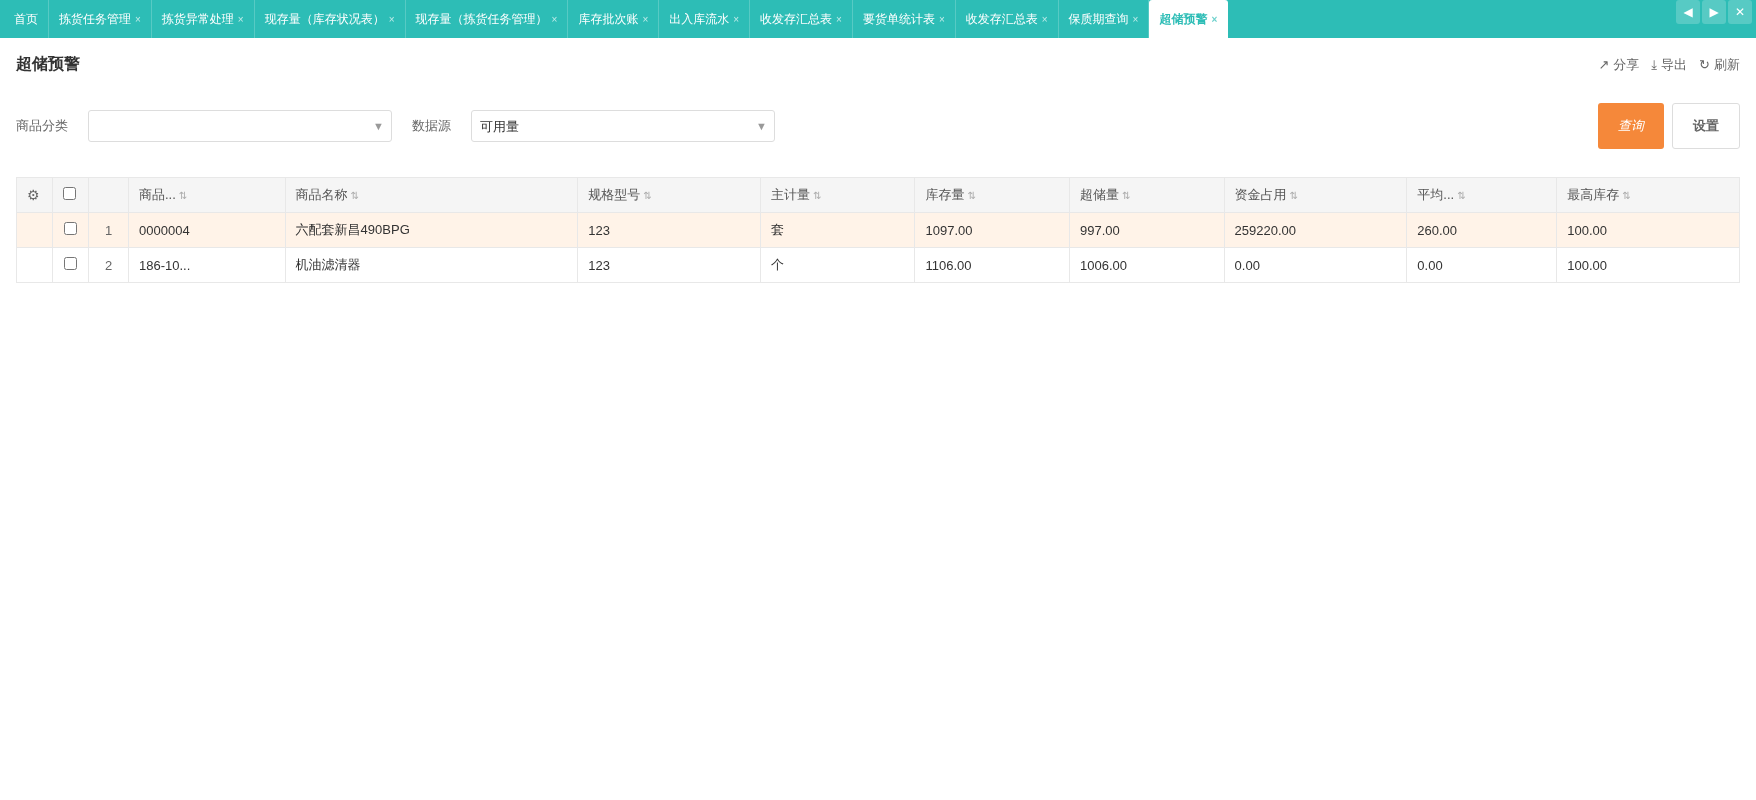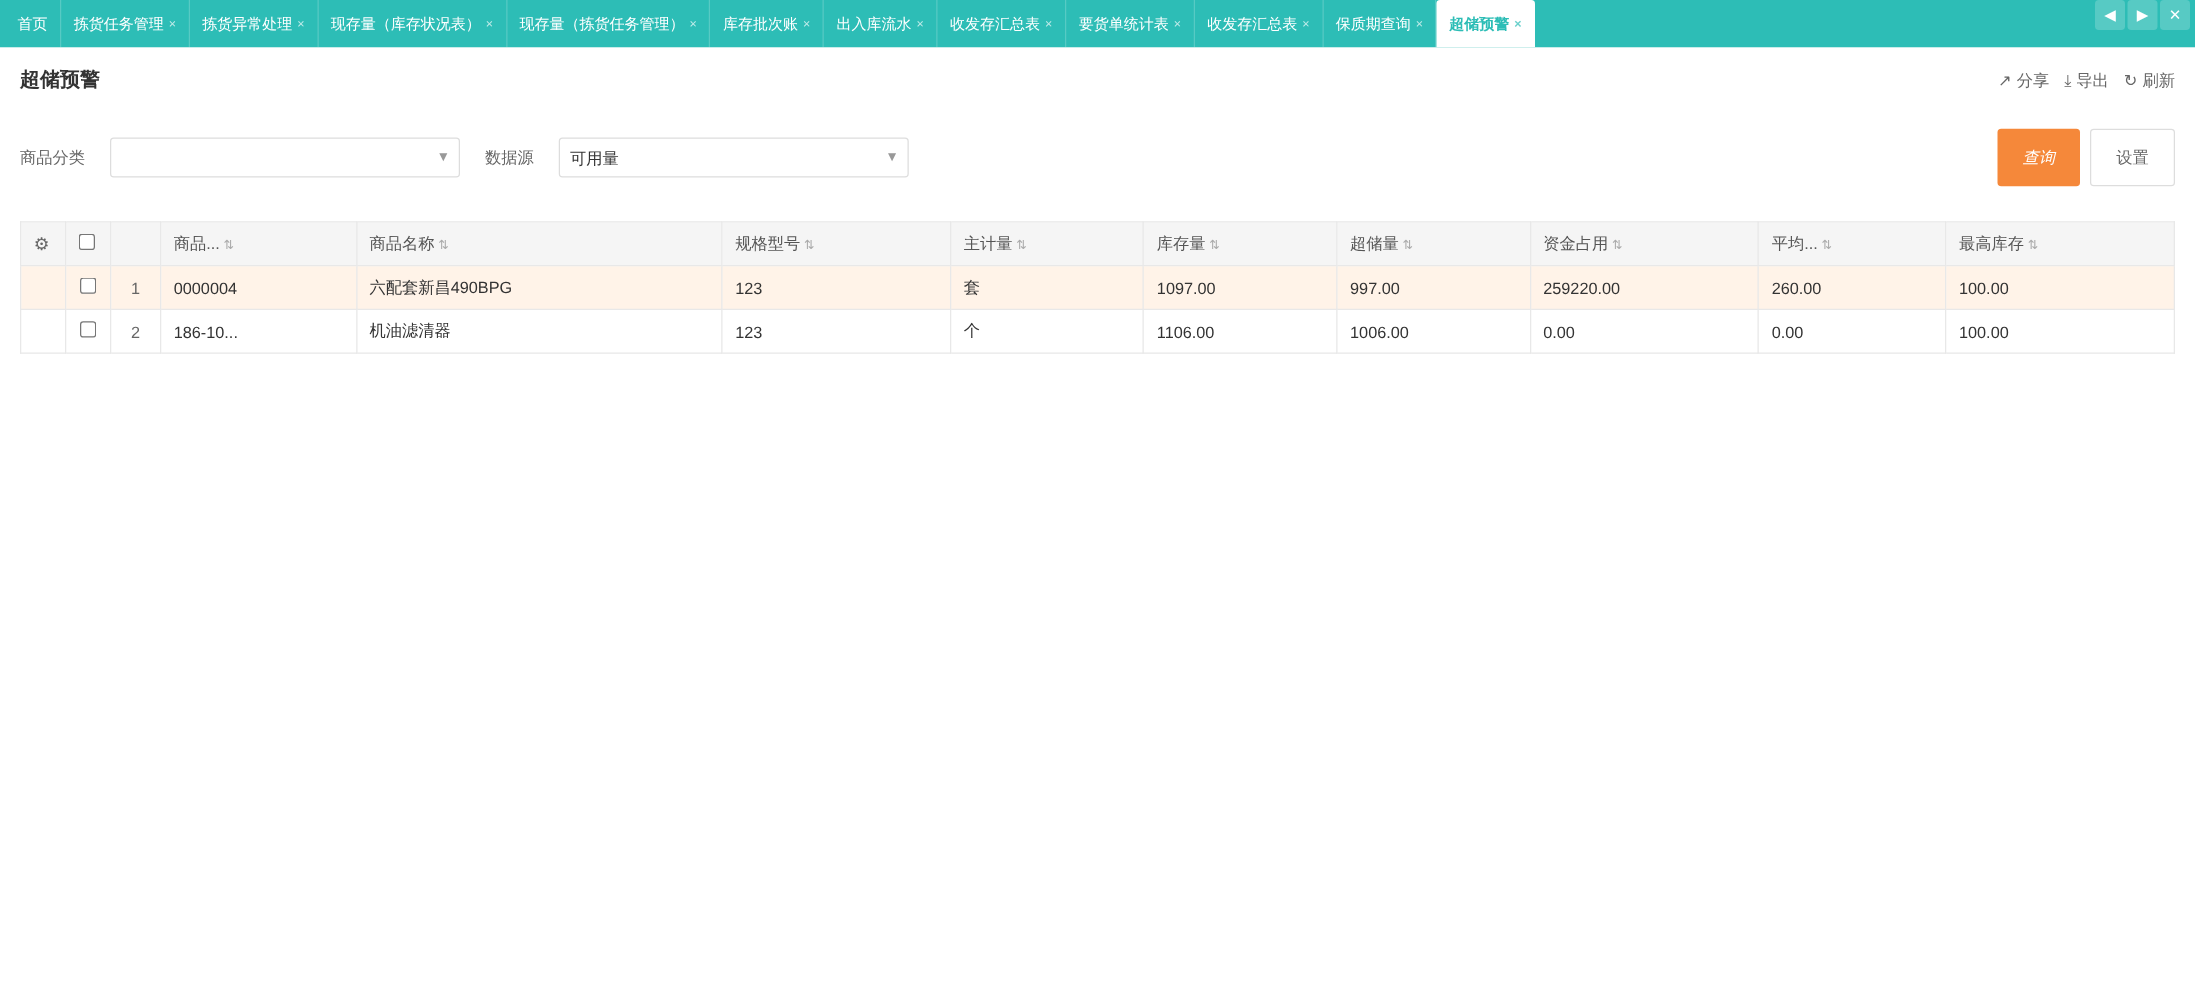--- a/index.html
+++ b/index.html
@@ -91,21 +91,21 @@
       display: flex;
       align-items: center;
       gap: 20px;
     }
     .filter-label { color: #666; font-size: 13px; white-space: nowrap; }
     .filter-select-wrapper {
       position: relative;
       display: inline-block;
     }
     .filter-select-wrapper select {
-      width: 280px;
+      width: 304px;
       height: 32px;
       border: 1px solid #ddd;
       border-radius: 3px;
       padding: 0 28px 0 8px;
       font-size: 13px;
       appearance: none;
       background: #fff;
       cursor: pointer;
       color: #333;
     }
@@ -134,20 +134,21 @@
       font-style: italic;
     }
     .btn-settings {
       background: #fff;
       color: #666;
       border: 1px solid #ddd;
       border-radius: 3px;
       padding: 13px 20px;
       cursor: pointer;
       font-size: 13px;
+      font-weight: bold;
     }
 
     
     .data-table {
       width: 100%;
       border-collapse: collapse;
       font-size: 13px;
     }
     .data-table th {
       background: #f5f5f5;

